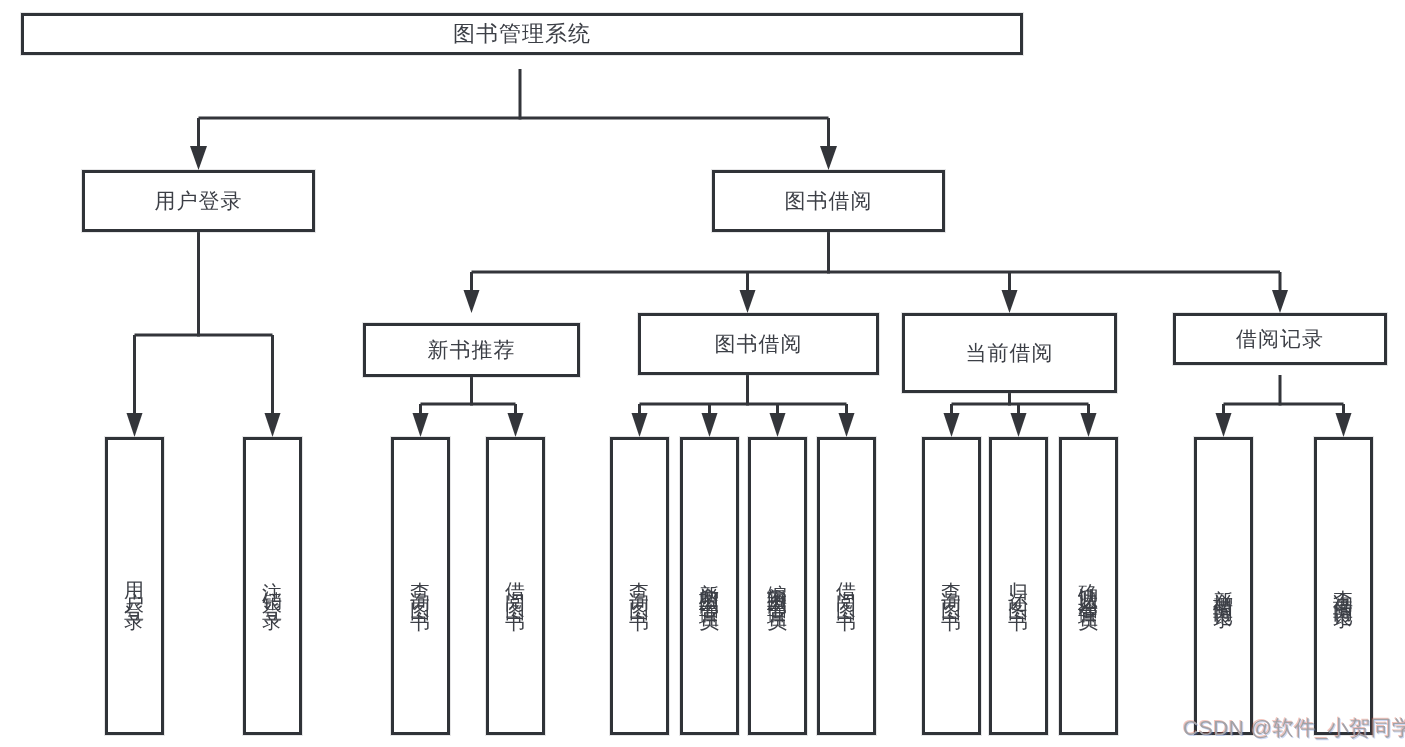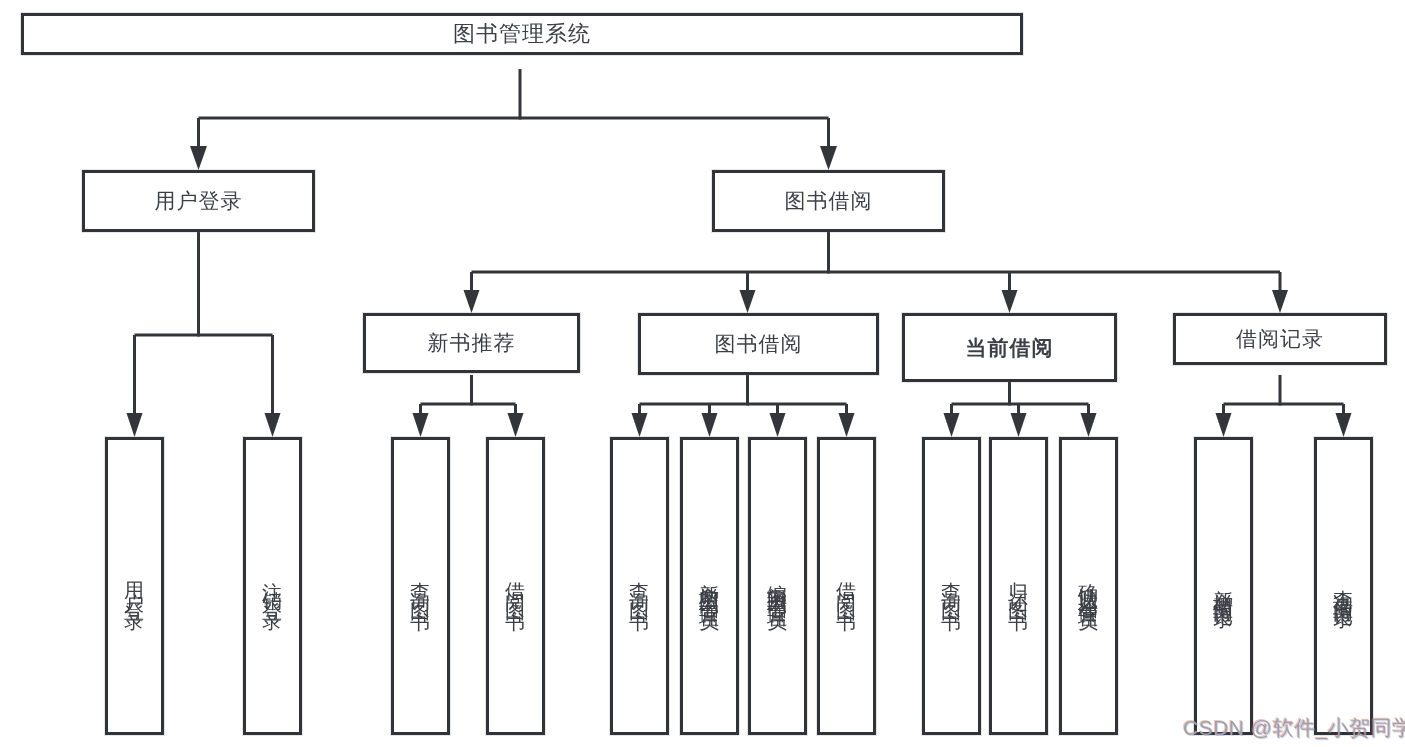--- a/index.html
+++ b/index.html
@@ -132,23 +132,23 @@
       <polygon points="1215.5,413 1231.5,413 1223.5,437"></polygon>
       <polygon points="1335.5,413 1351.5,413 1343.5,437"></polygon>
     </g>
   </svg>
 
   <div class="box" style="left:21px;top:13px;width:1002px;height:42px;">图书管理系统</div>
 
   <div class="box small" style="left:82px;top:170px;width:233px;height:62px;">用户登录</div>
   <div class="box small" style="left:712px;top:170px;width:233px;height:62px;">图书借阅</div>
 
-  <div class="box small" style="left:363px;top:313px;width:217px;height:60px;">新书推荐</div>
+  <div class="box small" style="left:363px;top:323px;width:217px;height:54px;">新书推荐</div>
   <div class="box small" style="left:638px;top:313px;width:241px;height:62px;">图书借阅</div>
-  <div class="box small" style="left:902px;top:313px;width:215px;height:69px;font-weight:bold;">当前借阅</div>
+  <div class="box small" style="left:902px;top:313px;width:215px;height:80px;">当前借阅</div>
   <div class="box small" style="left:1173px;top:313px;width:214px;height:52px;">借阅记录</div>
 
   <div class="box v" style="left:105px;top:437px;width:59px;height:298px;">用户登录</div>
   <div class="box v" style="left:243px;top:437px;width:59px;height:298px;">注销登录</div>
 
   <div class="box v" style="left:391px;top:437px;width:59px;height:298px;">查询图书</div>
   <div class="box v" style="left:486px;top:437px;width:59px;height:298px;">借阅图书</div>
 
   <div class="box v" style="left:610px;top:437px;width:59px;height:298px;">查询图书</div>
   <div class="box v v-long" style="left:680px;top:437px;width:59px;height:298px;">新增图书（管理员）</div>

